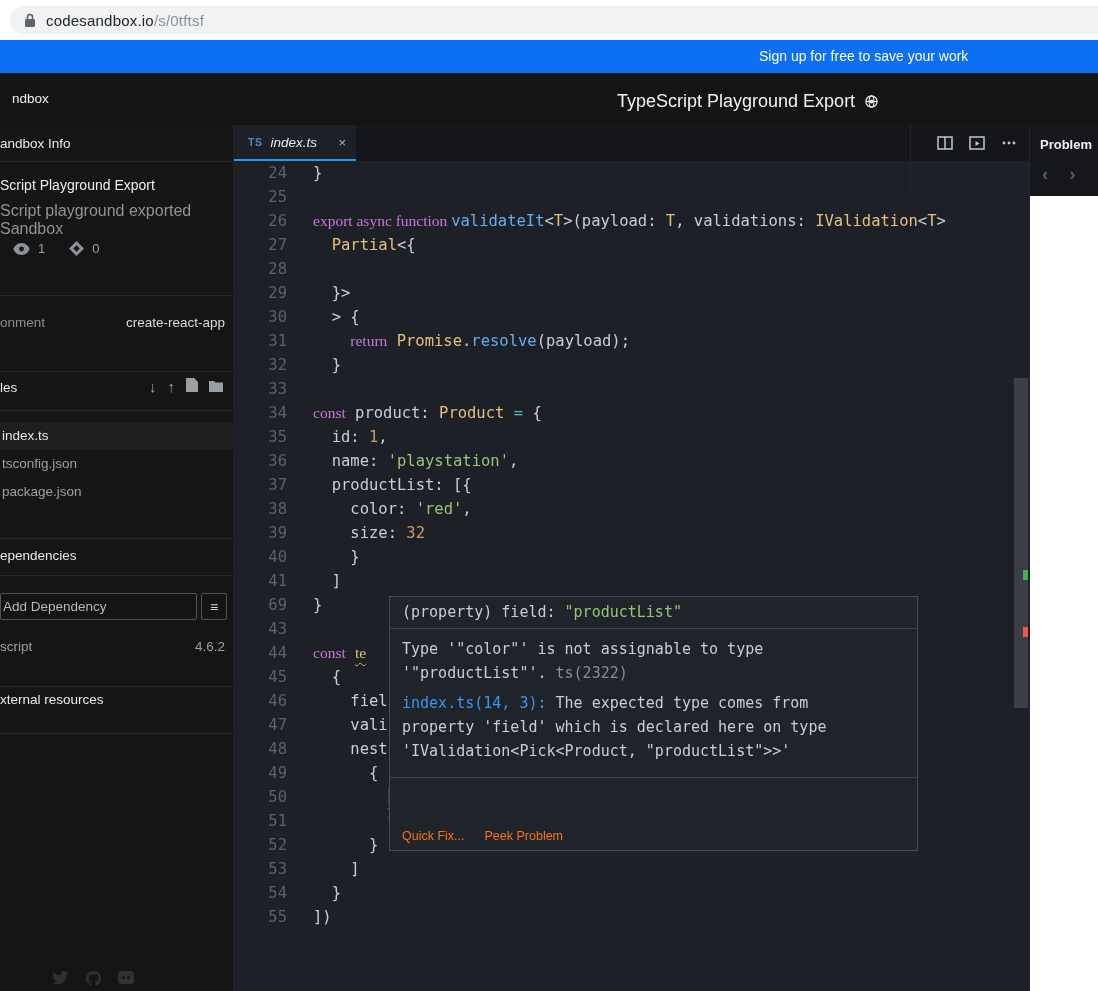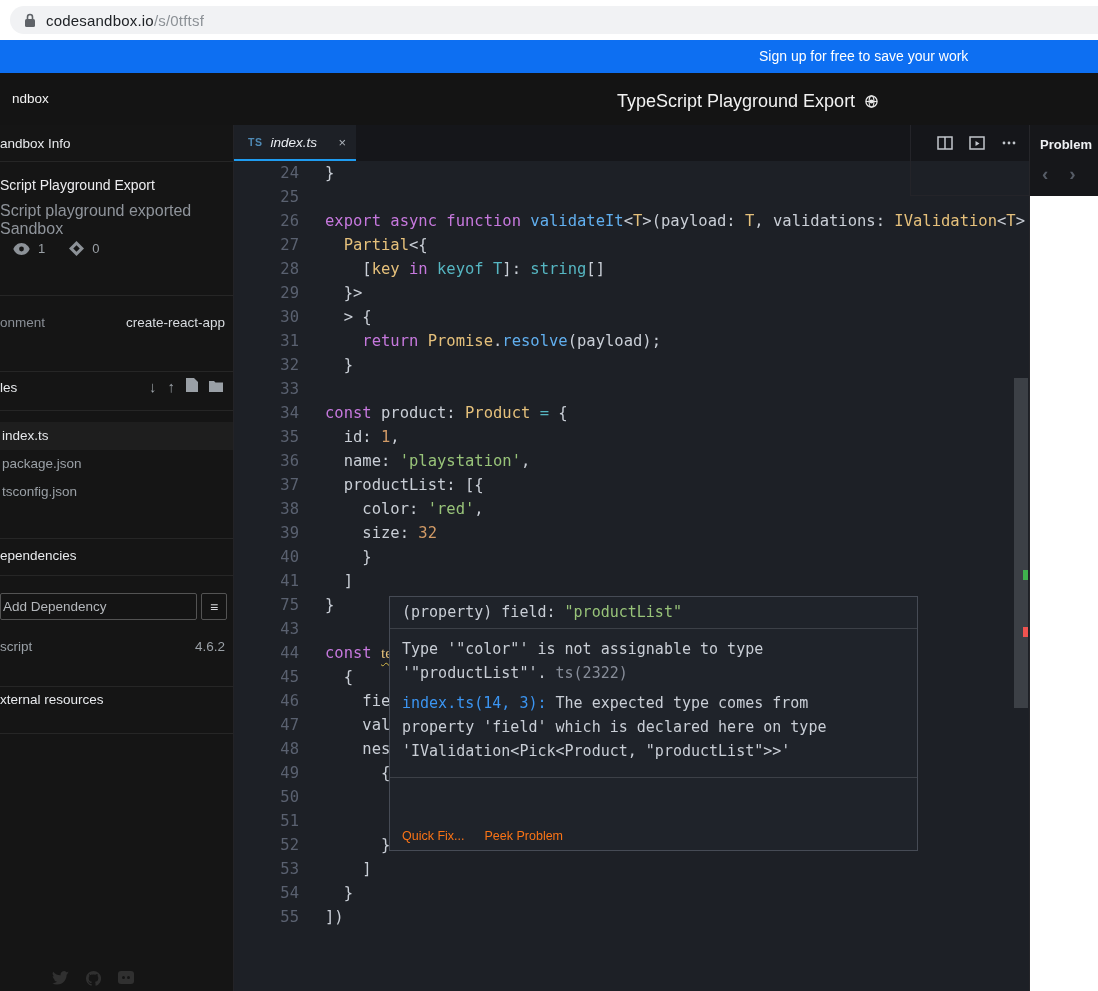--- a/index.html
+++ b/index.html
@@ -71,25 +71,25 @@
   .ts-badge { color:#4f8ab5; font-size:10.5px; font-weight:bold; margin-right:8px; letter-spacing:.5px; }
   .tab-name { color:#e9ecf1; font-size:13.5px; font-style:italic; }
   .tab-close { margin-left:auto; color:#aeb4bc; font-size:13px; cursor:pointer; }
   .tab-vdiv { position:absolute; left:676px; top:0; width:1px; height:70px; background:#242429; }
   .tab-hdiv { position:absolute; left:676px; top:70px; width:119px; height:1px; background:#242429; }
   .editor-actions { position:absolute; left:703px; top:10px; display:flex; gap:16px; align-items:center; }
   .editor-actions .ic { color:#c2c6cc; cursor:pointer; height:16px; }
 
   .code-area { position:absolute; left:0; top:36px; width:100%; height:830px; overflow:hidden;
                font-family:"DejaVu Sans Mono", monospace; font-size:15.5px; }
-  .code-line { height:24px; line-height:24px; display:flex; white-space:pre; cursor:text;margin-left:12px; }
+  .code-line { height:24px; line-height:24px; display:flex; white-space:pre; cursor:text; }
   .gutter { width:53px; text-align:right; color:#5a6170; flex:0 0 53px; }
   .ltext { margin-left:26px; }
   .tk-plain { color:#c9ced6; }
-  .tk-kw   { color:#c678dd; }
+  .tk-kw   { color:#c678dd;font-family:Liberation Serif, serif; }
   .tk-fn   { color:#61afef; }
   .tk-type { color:#e5c07b; }
   .tk-teal { color:#56b6c2; }
   .tk-str  { color:#98c379; }
   .tk-num  { color:#d19a66; }
   .squiggle-warn { text-decoration:underline; text-decoration-style:wavy; text-decoration-color:#d7ba4a;
                    text-decoration-thickness:1px; text-underline-offset:4px;font-family:Liberation Serif, serif; }
   .squiggle-err  { text-decoration:underline; text-decoration-style:wavy; text-decoration-color:#f14c4c;
                    text-decoration-thickness:1px; text-underline-offset:4px; }
   .word-hl { background:#3a4049; }
@@ -192,22 +192,22 @@
         <span class="ic">
           <svg width="14" height="12" viewBox="0 0 14 12">
               <path d="M0 1 H5 L6.5 2.5 H14 V12 H0 Z" fill="#9aa0a6"></path>
             </svg>
         </span>
       </div>
       <div class="divider" style="top:285px"></div>
 
       <div class="file-list">
           <div class="file-row sel">index.ts</div>
+          <div class="file-row">tsconfig.json</div>
           <div class="file-row">package.json</div>
-          <div class="file-row">tsconfig.json</div>
         </div>
 
       <div class="divider" style="top:413px"></div>
       <div class="deps-title sb-h">ependencies</div>
       <div class="divider" style="top:450px"></div>
 
       <div class="dep-input-row">
         <input class="dep-input" placeholder="Add Dependency" style="">
         <div class="dep-menu-btn">
           <span>≡</span>
@@ -271,35 +271,35 @@
           </span>
         </div>
       </div>
 
       <div class="code-area">
         <div>
             <div class="code-line"><span class="gutter">24</span><span class="ltext"><span class="tk-plain">}</span></span></div>
             <div class="code-line"><span class="gutter">25</span><span class="ltext"></span></div>
             <div class="code-line"><span class="gutter">26</span><span class="ltext"><span class="tk-kw">export async function </span><span class="tk-fn">validateIt</span><span class="tk-plain">&lt;</span><span class="tk-type">T</span><span class="tk-plain">&gt;(</span><span class="tk-plain">payload</span><span class="tk-plain">: </span><span class="tk-type">T</span><span class="tk-plain">, validations: </span><span class="tk-type">IValidation</span><span class="tk-plain">&lt;</span><span class="tk-type">T</span><span class="tk-plain">&gt;</span></span></div>
             <div class="code-line"><span class="gutter">27</span><span class="ltext"><span class="tk-plain">  </span><span class="tk-type">Partial</span><span class="tk-plain">&lt;{</span></span></div>
-            <div class="code-line"><span class="gutter">28</span><span class="ltext"><span class="tk-plain">    [</span><span class="tk-type">key</span><span class="tk-plain"> </span><span class="tk-kw">in</span><span class="tk-plain"> </span><span class="tk-teal">keyof T</span><span class="tk-plain">]: </span><span class="tk-teal">string</span><span class="tk-plain">[]</span></span></div>
+            <div class="code-line"><span class="gutter">28</span></div>
             <div class="code-line"><span class="gutter">29</span><span class="ltext"><span class="tk-plain">  }&gt;</span></span></div>
             <div class="code-line"><span class="gutter">30</span><span class="ltext"><span class="tk-plain">  &gt; {</span></span></div>
             <div class="code-line"><span class="gutter">31</span><span class="ltext"><span class="tk-plain">    </span><span class="tk-kw">return</span><span class="tk-plain"> </span><span class="tk-type">Promise</span><span class="tk-plain">.</span><span class="tk-fn">resolve</span><span class="tk-plain">(payload);</span></span></div>
             <div class="code-line"><span class="gutter">32</span><span class="ltext"><span class="tk-plain">  }</span></span></div>
             <div class="code-line"><span class="gutter">33</span><span class="ltext"></span></div>
             <div class="code-line"><span class="gutter">34</span><span class="ltext"><span class="tk-kw">const</span><span class="tk-plain"> product: </span><span class="tk-type">Product</span><span class="tk-plain"> </span><span class="tk-teal">=</span><span class="tk-plain"> {</span></span></div>
             <div class="code-line"><span class="gutter">35</span><span class="ltext"><span class="tk-plain">  id: </span><span class="tk-num">1</span><span class="tk-plain">,</span></span></div>
             <div class="code-line"><span class="gutter">36</span><span class="ltext"><span class="tk-plain">  name: </span><span class="tk-str">'playstation'</span><span class="tk-plain">,</span></span></div>
             <div class="code-line"><span class="gutter">37</span><span class="ltext"><span class="tk-plain">  productList: [{</span></span></div>
             <div class="code-line"><span class="gutter">38</span><span class="ltext"><span class="tk-plain">    color: </span><span class="tk-str">'red'</span><span class="tk-plain">,</span></span></div>
             <div class="code-line"><span class="gutter">39</span><span class="ltext"><span class="tk-plain">    size: </span><span class="tk-num">32</span></span></div>
             <div class="code-line"><span class="gutter">40</span><span class="ltext"><span class="tk-plain">    }</span></span></div>
             <div class="code-line"><span class="gutter">41</span><span class="ltext"><span class="tk-plain">  ]</span></span></div>
-            <div class="code-line"><span class="gutter">75</span><span class="ltext"><span class="tk-plain">}</span></span></div>
+            <div class="code-line"><span class="gutter">69</span><span class="ltext"><span class="tk-plain">}</span></span></div>
             <div class="code-line"><span class="gutter">43</span><span class="ltext"></span></div>
             <div class="code-line"><span class="gutter">44</span><span class="ltext"><span class="tk-kw">const</span><span class="tk-plain"> </span><span class="tk-type squiggle-warn">te</span></span></div>
             <div class="code-line"><span class="gutter">45</span><span class="ltext"><span class="tk-plain">  {</span></span></div>
             <div class="code-line"><span class="gutter">46</span><span class="ltext"><span class="tk-plain">    fiel</span></span></div>
             <div class="code-line"><span class="gutter">47</span><span class="ltext"><span class="tk-plain">    vali</span></span></div>
             <div class="code-line"><span class="gutter">48</span><span class="ltext"><span class="tk-plain">    nest</span></span></div>
             <div class="code-line"><span class="gutter">49</span><span class="ltext"><span class="tk-plain">      {</span></span></div>
             <div class="code-line"><span class="gutter">50</span><span class="ltext"><span class="tk-plain">        </span><span class="tk-plain squiggle-err word-hl">field</span><span class="tk-plain">: </span><span class="tk-str">'color'</span><span class="tk-plain">,</span></span></div>
             <div class="code-line"><span class="gutter">51</span><span class="ltext"><span class="tk-plain">        validators: []</span></span></div>
             <div class="code-line"><span class="gutter">52</span><span class="ltext"><span class="tk-plain">      }</span></span></div>

